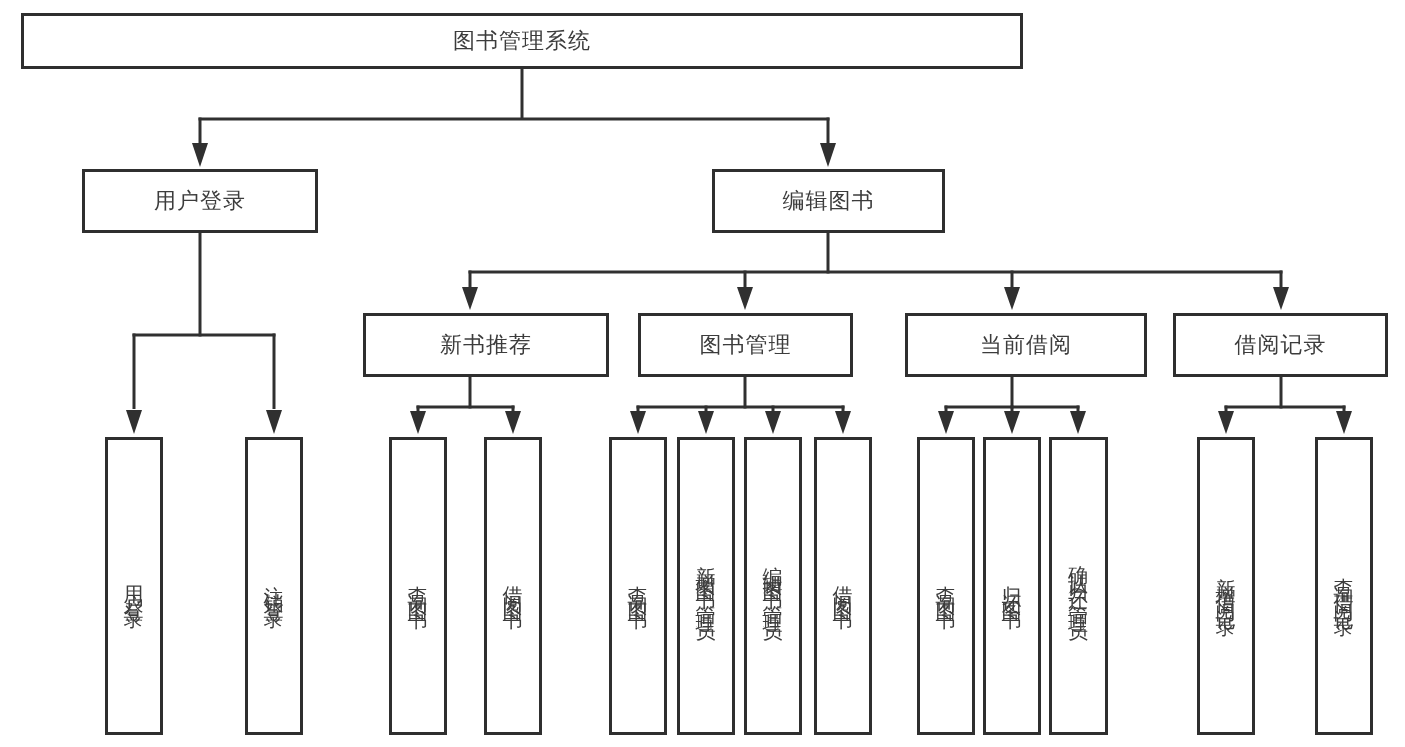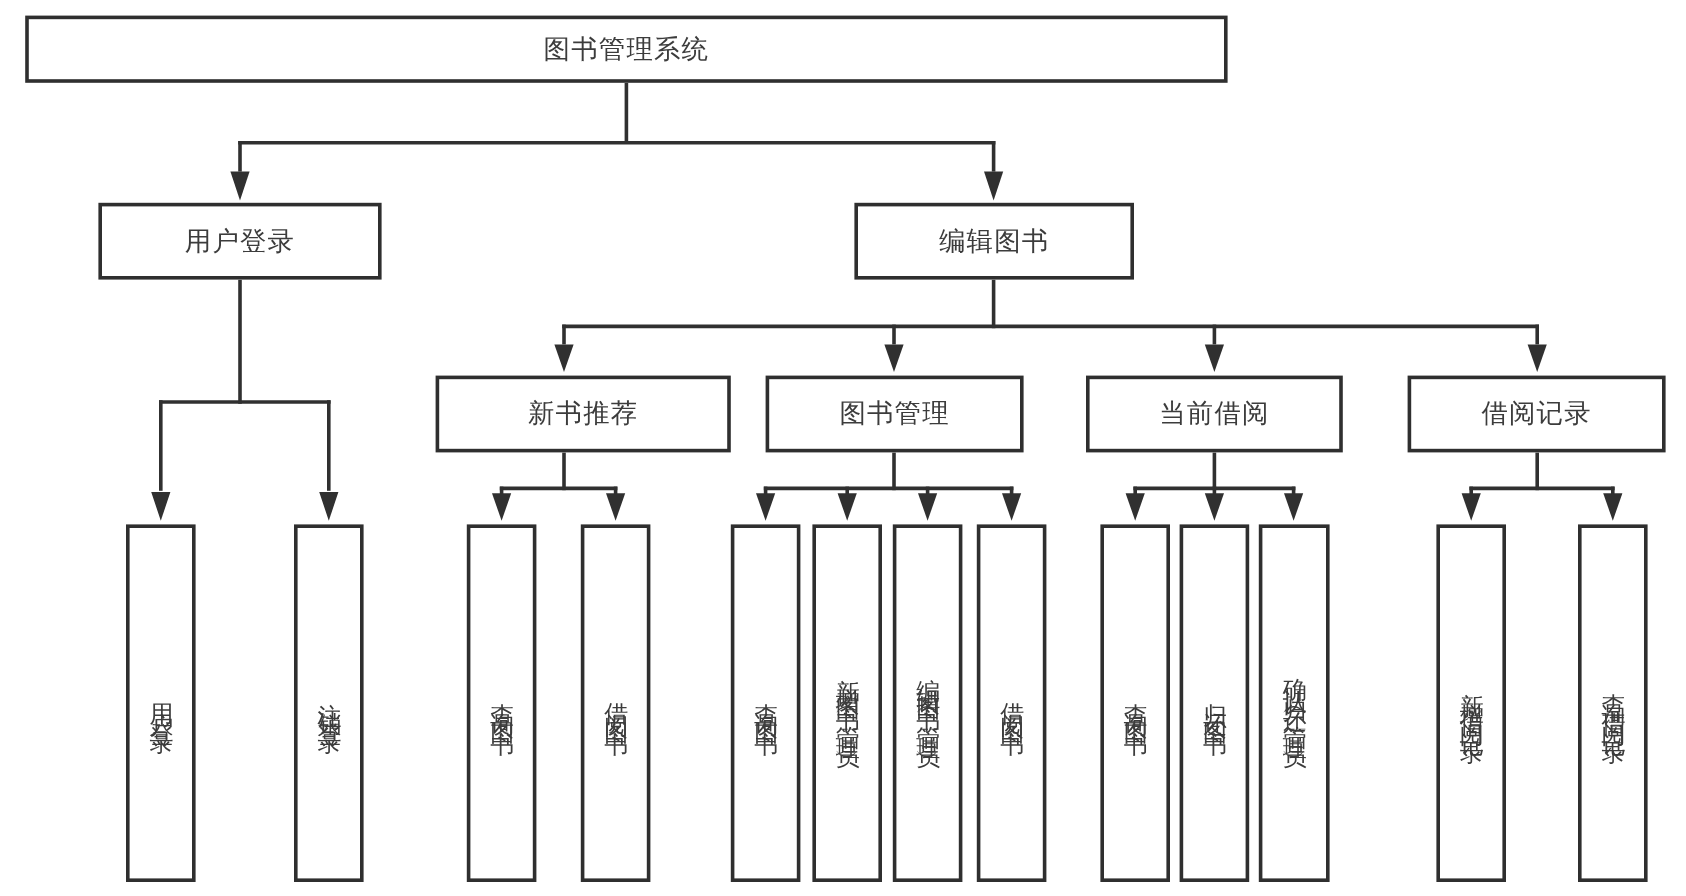--- a/index.html
+++ b/index.html
@@ -137,21 +137,21 @@
     </g>
   </svg>
 
   <div class="box hbox" style="left:21px; top:13px; width:1002px; height:56px;">图书管理系统</div>
 
   <div class="box hbox" style="left:82px; top:169px; width:236px; height:64px;">用户登录</div>
   <div class="box hbox" style="left:712px; top:169px; width:233px; height:64px;">编辑图书</div>
 
   <div class="box hbox" style="left:363px; top:313px; width:246px; height:64px;">新书推荐</div>
   <div class="box hbox" style="left:638px; top:313px; width:215px; height:64px;">图书管理</div>
-  <div class="box hbox" style="left:905px; top:313px; width:214px; height:64px;">当前借阅</div>
+  <div class="box hbox" style="left:905px; top:313px; width:242px; height:64px;">当前借阅</div>
   <div class="box hbox" style="left:1173px; top:313px; width:215px; height:64px;">借阅记录</div>
 
   <div class="box vbox" style="left:105px;">用户登录</div>
   <div class="box vbox" style="left:245px;">注销登录</div>
 
   <div class="box vbox" style="left:389px;">查询图书</div>
   <div class="box vbox" style="left:484px;">借阅图书</div>
 
   <div class="box vbox" style="left:609px;">查询图书</div>
   <div class="box vbox" style="left:677px;">新增图书（管理员）</div>

